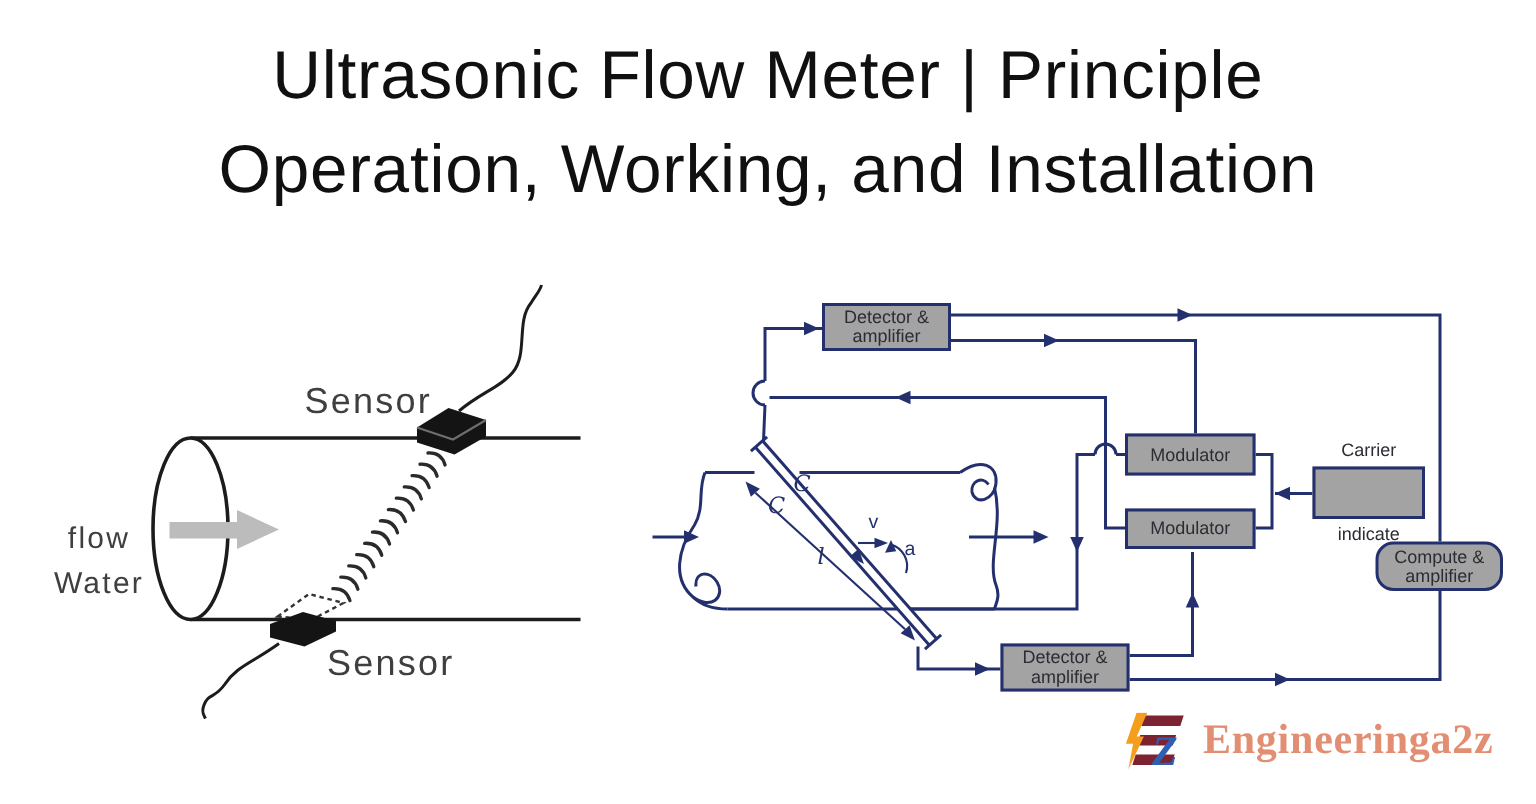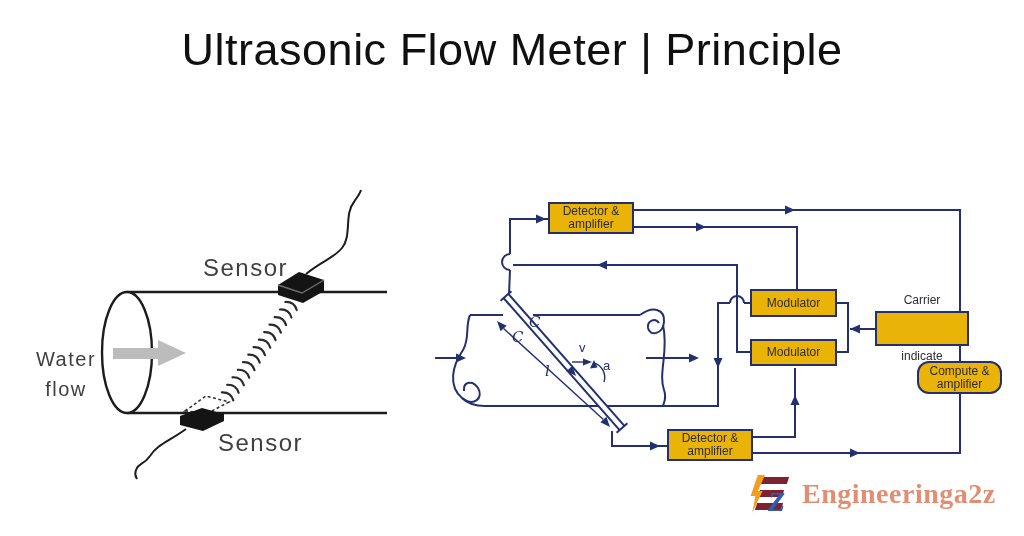--- a/index.html
+++ b/index.html
@@ -6,21 +6,21 @@
   #page{position:relative;width:1024px;height:536px;background:#ffffff;overflow:hidden;
         font-family:"Liberation Sans",sans-serif;}
   
   #title{position:absolute;left:0;top:18px;width:1024px;text-align:center;
          font-weight:normal;font-size:45px;line-height:63px;letter-spacing:0.5px;color:#101010;}
   
   svg{position:absolute;left:0;top:0;}
   
   .lbl-gray{position:absolute;color:#3f3f3f;font-size:24px;letter-spacing:1.5px;text-align:center;}
   
-  .blk{position:absolute;box-sizing:border-box;border:2px solid #24306d;background:#eab308;
+  .blk{position:absolute;box-sizing:border-box;border:2px solid #24306d;background:#a3a3a3;
        display:flex;flex-direction:column;align-items:center;justify-content:center;
        font-size:12px;line-height:13px;color:#2c2c34;text-align:center;z-index:3;}
   .sym{position:absolute;color:#24306d;z-index:2;}
   .sym.serif{font-family:"DejaVu Serif",serif;font-style:italic;font-size:15px;}
   .sym.sans{font-size:13px;}
   
   #logo{position:absolute;left:748px;top:472px;width:260px;height:50px;}
   #logo-mark{position:absolute;left:0;top:2px;width:46px;height:44px;}
   .ebar{position:absolute;height:7px;background:#7d2230;transform:skewX(-18deg);}
   #bolt{position:absolute;left:1px;top:1px;width:16px;height:38px;background:#f59d1c;
@@ -30,20 +30,21 @@
   #logo-text{position:absolute;left:54px;top:6px;font-family:Liberation Serif, serif;
              font-weight:bold;font-size:28px;color:#e28e72;letter-spacing:0.5px;}
 </style>
 </head>
 <body>
 
 <div id="page">
 
   <div id="title">
     <div>Ultrasonic Flow Meter | Principle</div>
+    <div>Operation, Working, and Installation</div>
   </div>
 
   <svg width="1024" height="536" viewBox="0 0 1024 536">
     <g stroke="#1c1c1c" stroke-width="2.4" fill="none">
 
       <line x1="127" y1="292" x2="387" y2="292"></line>
       <line x1="127" y1="413" x2="387" y2="413"></line>
       <ellipse cx="127" cy="352.5" rx="25" ry="60.5" fill="#ffffff"></ellipse>
     </g>
 
@@ -71,22 +72,22 @@
     <path d="M 306,274 C 320,262 334,258 342,248 C 352,236 344,214 354,202 C 357,197 360,194 361,190" fill="none" stroke="#1c1c1c" stroke-width="2"></path>
 
     <polygon points="185,411 206,396 229,402 208,413" fill="#ffffff" stroke="#333333" stroke-width="1.6" stroke-dasharray="3 2.5"></polygon>
 
     <polygon points="180,416 202,408 224,414 224,421 203,431 180,425" fill="#141414"></polygon>
 
     <path d="M 186,429 C 168,442 158,444 150,456 C 143,466 139,462 136,470 C 134,475 136,477 137,479" fill="none" stroke="#1c1c1c" stroke-width="2"></path>
   </svg>
 
   <div class="lbl-gray" style="left:24px;top:344px;width:84px;line-height:30px;font-size:20px;">
+    <div>flow</div>
     <div>Water</div>
-    <div>flow</div>
   </div>
   <div class="lbl-gray" style="left:203px;top:254px;width:84px;">Sensor</div>
   <div class="lbl-gray" style="left:218px;top:429px;width:84px;">Sensor</div>
 
   <svg width="1024" height="536" viewBox="0 0 1024 536">
     <g stroke="#24306d" stroke-width="2" fill="none">
 
       <line x1="470" y1="315" x2="503" y2="315"></line>
       <line x1="533" y1="315" x2="640" y2="315"></line>
       <line x1="485" y1="406" x2="663" y2="406"></line>
@@ -158,21 +159,21 @@
   <div class="blk" style="left:548px;top:202px;width:86px;height:32px;">
     <div>Detector &amp;</div>
     <div>amplifier</div>
   </div>
   <div class="blk" style="left:750px;top:289px;width:87px;height:28px;">
     <div>Modulator</div>
   </div>
   <div class="blk" style="left:750px;top:339px;width:87px;height:27px;">
     <div>Modulator</div>
   </div>
-  <div class="blk" style="left:875px;top:311px;width:94px;height:35px;gap:43px;">
+  <div class="blk" style="left:875px;top:311px;width:75px;height:35px;gap:43px;">
     <div>Carrier</div>
     <div>indicate</div>
   </div>
   <div class="blk" style="left:917px;top:361px;width:85px;height:33px;border-radius:12px;">
     <div>Compute &amp;</div>
     <div>amplifier</div>
   </div>
   <div class="blk" style="left:667px;top:429px;width:86px;height:32px;">
     <div>Detector &amp;</div>
     <div>amplifier</div>

